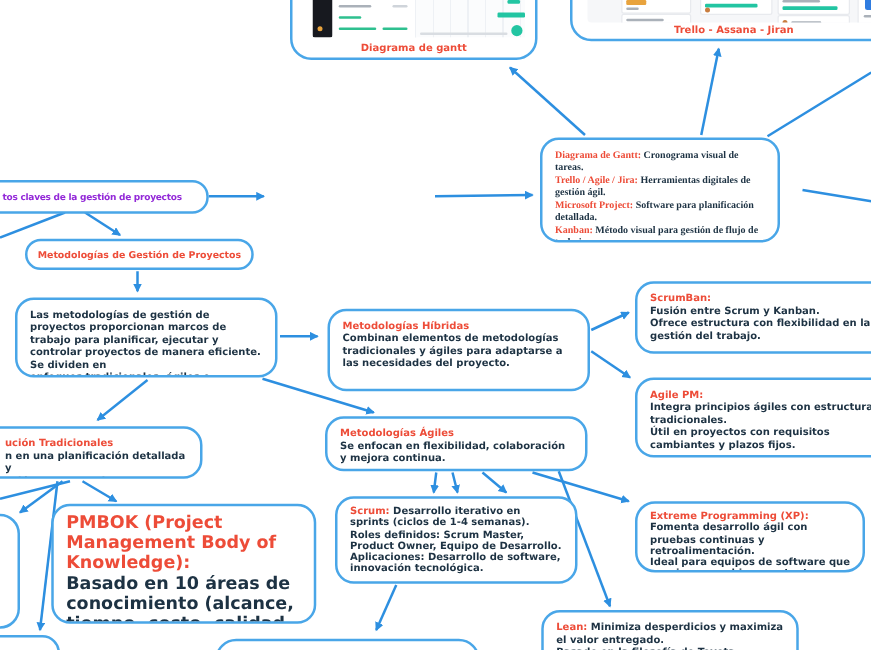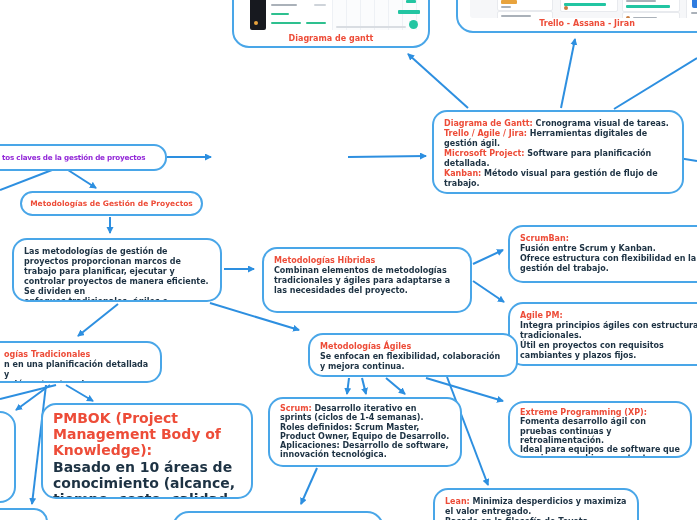--- a/index.html
+++ b/index.html
@@ -121,21 +121,21 @@
 
   <div class="node pill" style="left:20px;top:191px;width:183px;height:25px;">
     <span class="red">Metodologías de Gestión de Proyectos</span>
   </div>
 
   <div class="node box" style="left:12px;top:238px;width:210px;height:64px;">
     <div class="body">Las metodologías de gestión de proyectos proporcionan marcos de trabajo para planificar, ejecutar y controlar proyectos de manera eficiente. Se dividen en
 enfoques tradicionales, ágiles e híbridos.</div>
   </div>
 
-  <div class="node box" style="left:432px;top:110px;width:252px;height:84px;">
+  <div class="node box" style="left:432px;top:110px;width:192px;height:84px;font-family:Liberation Serif, serif;">
     <div><span class="red">Diagrama de Gantt:</span><span> Cronograma visual de tareas.</span></div>
     <div><span class="red">Trello / Agile / Jira:</span><span> Herramientas digitales de gestión ágil.</span></div>
     <div><span class="red">Microsoft Project:</span><span> Software para planificación detallada.</span></div>
     <div><span class="red">Kanban:</span><span> Método visual para gestión de flujo de trabajo.</span></div>
   </div>
 
   <div class="node box" style="left:508px;top:225px;width:215px;height:58px;">
     <div class="red">ScrumBan:</div>
     <div class="body">Fusión entre Scrum y Kanban.
 Ofrece estructura con flexibilidad en la gestión del trabajo.</div>
@@ -145,27 +145,27 @@
     <div class="red">Agile PM:</div>
     <div class="body">Integra principios ágiles con estructuras tradicionales.
 Útil en proyectos con requisitos cambiantes y plazos fijos.</div>
   </div>
 
   <div class="node box" style="left:262px;top:247px;width:210px;height:66px;">
     <div class="red">Metodologías Híbridas</div>
     <div class="body">Combinan elementos de metodologías tradicionales y ágiles para adaptarse a las necesidades del proyecto.</div>
   </div>
 
-  <div class="node box" style="left:260px;top:333px;width:210px;height:44px;margin-left:48px;">
+  <div class="node box" style="left:260px;top:333px;width:210px;height:44px;">
     <div class="red">Metodologías Ágiles</div>
     <div class="body">Se enfocan en flexibilidad, colaboración y mejora continua.</div>
   </div>
 
   <div class="node box" style="left:-18px;top:341px;width:180px;height:42px;padding-left:20px;">
-    <div class="red">ogías Tradicionales</div>
+    <div class="red">ución Tradicionales</div>
     <div class="body">n en una planificación detallada y
 ución estructurada.</div>
   </div>
 
   <div class="node box tight" style="left:41px;top:403px;width:212px;height:96px;font-size:14px;">
     <div class="red">PMBOK (Project Management Body of Knowledge):</div>
     <div class="body">Basado en 10 áreas de conocimiento (alcance, tiempo, costo, calidad, etc.). Estandarizado por el PMI (Project Management Institute).
 
 Aplicaciones: Gestión corporativa, proyectos industriales.</div>
   </div>

